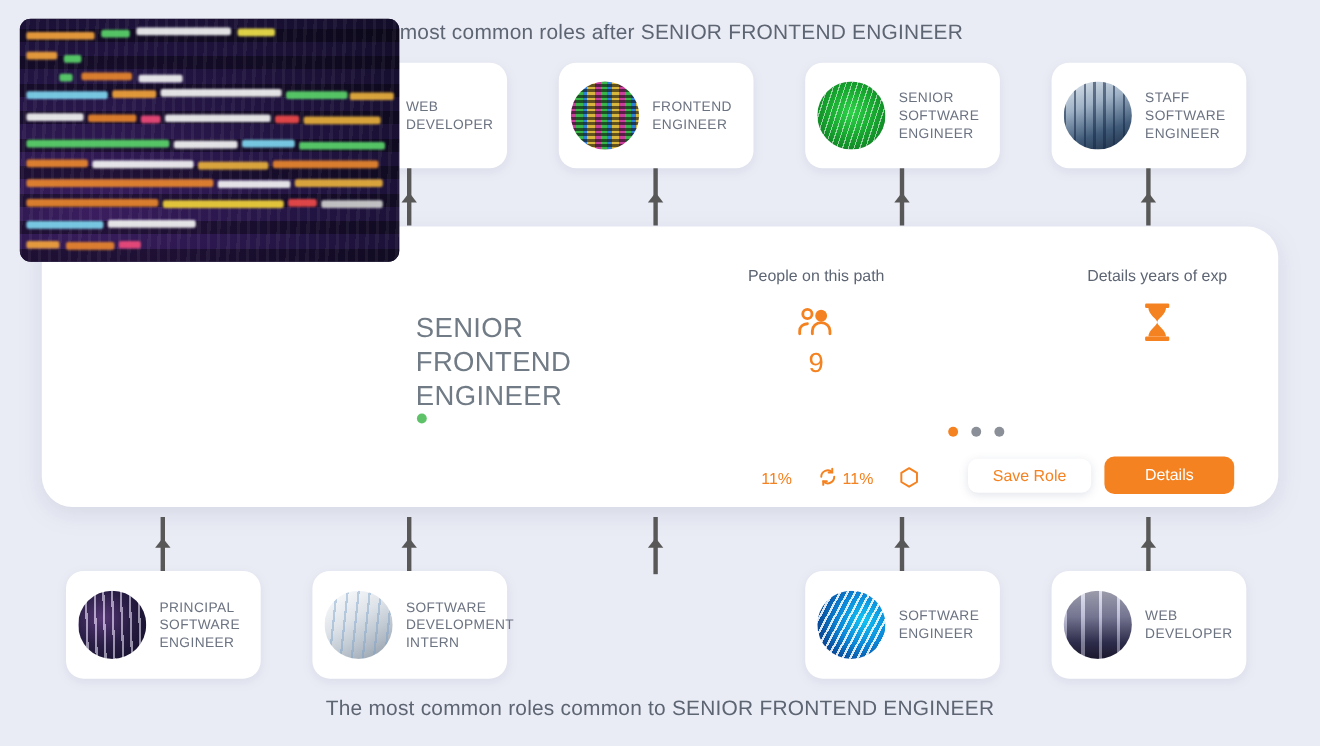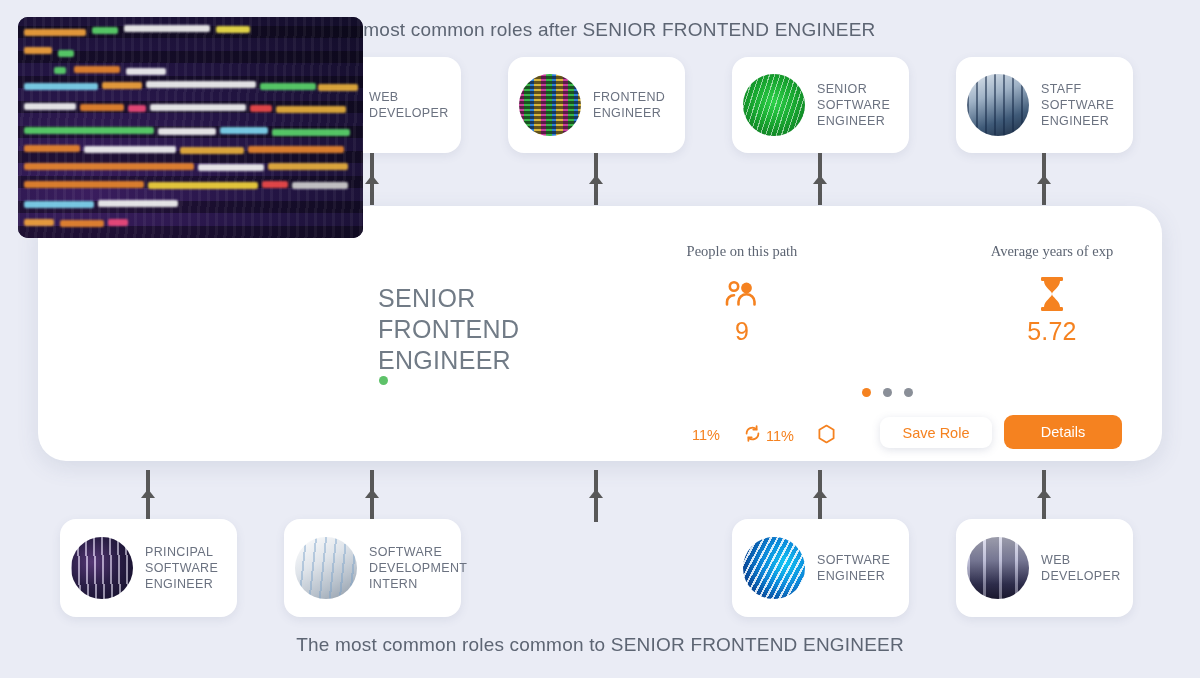--- a/index.html
+++ b/index.html
@@ -194,21 +194,20 @@
   
   .metric {
     position: absolute;
     top: 243px;
     text-align: center;
   }
   .metric-label {
     font-size: 14.5px;
     color: #5d6573;
     white-space: nowrap;
-    font-family: Liberation Serif, serif;
   }
   .metric-icon {
     margin-top: 15px;
     height: 38px;
     display: flex;
     align-items: center;
     justify-content: center;
     color: #f58220;
   }
   .metric-value {
@@ -380,29 +379,28 @@
         <circle cx="11" cy="7.5" r="4.2"></circle>
         <path d="M15.5 25.5v-2.8c0-4.2 3.6-7.4 8-7.4s8 3.2 8 7.4v2.8"></path>
         <path d="M4 25.5v-2.6c0-3.7 3-6.6 7-6.6"></path>
       </svg>
     </div>
     <div class="metric-value">9</div>
   </div>
 
 
   <div class="metric" style="left:972px; width:160px;">
-    <div class="metric-label">Average years of exp</div>
+    <div class="metric-label">Details years of exp</div>
     <div class="metric-icon">
       <svg width="28" height="36" viewBox="0 0 28 36" fill="#f58220">
         <rect x="3" y="1" width="22" height="4" rx="1.2"></rect>
         <rect x="3" y="31" width="22" height="4" rx="1.2"></rect>
         <path d="M6 5h16c0 6-8 10-8 13s8 7 8 13H6c0-6 8-10 8-13S6 11 6 5z"></path>
       </svg>
     </div>
-    <div class="metric-value">5.72</div>
   </div>
 
   <div class="pct" style="left:692px; top:424px;">
     <span>11%</span>
     <span>
       <svg width="19" height="19" viewBox="0 0 19 19" fill="none" stroke="#f58220" stroke-width="1.8" stroke-linecap="round">
         <path d="M3.6 9.5a5.9 5.9 0 0 1 9.9-4.3"></path>
         <path d="M15.4 9.5a5.9 5.9 0 0 1-9.9 4.3"></path>
         <path d="M13.6 2.2v3.3h-3.3"></path>
         <path d="M5.4 16.8v-3.3h3.3"></path>

